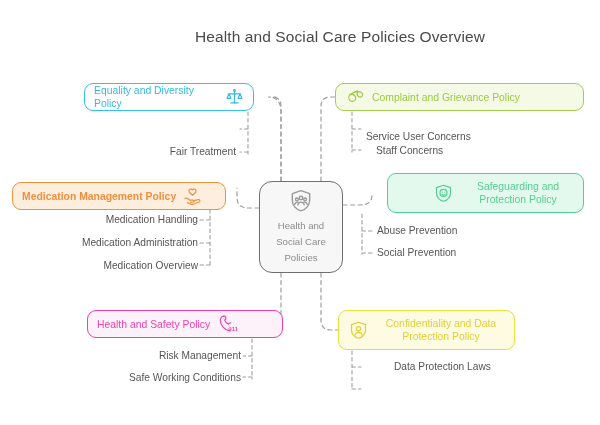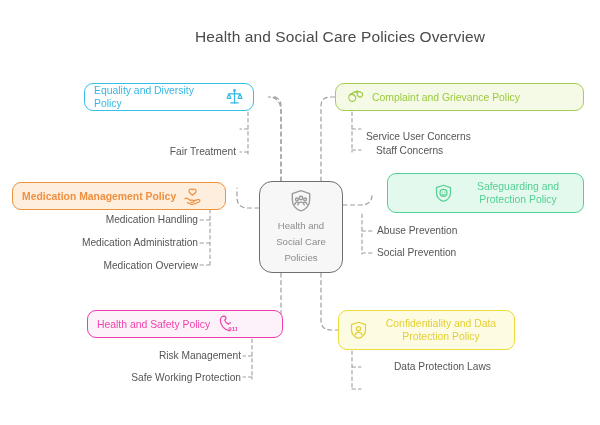--- a/index.html
+++ b/index.html
@@ -224,21 +224,21 @@
     <span class="n-label" style="color:#ef43ae;">Health and Safety Policy</span>
     <span class="n-icon">
       <svg width="20" height="20" viewBox="0 0 24 24" fill="none" stroke="#ef43ae" stroke-width="1.5" stroke-linecap="round" stroke-linejoin="round">
         <path d="M8.4 2.6 C6 2.6 4 4.8 4 7.6 C4 13.8 9.6 19.6 15.4 20.2"></path>
         <path d="M8.4 2.6 c1.3 0 2.3 1 2.3 2.4 c0 1.2 -0.7 2 -1.5 2.4 c0.7 2.2 2.4 4 4.5 4.8 c0.4 -0.9 1.2 -1.6 2.4 -1.6"></path>
         <text x="13.6" y="20.8" font-family="Liberation Sans, sans-serif" font-size="7.4" font-weight="bold" fill="#ef43ae" stroke="none">911</text>
       </svg>
     </span>
   </div>
   <div class="sub right-align" style="left:241px; top:349px;">Risk Management</div>
-  <div class="sub right-align" style="left:241px; top:371px;">Safe Working Protection</div>
+  <div class="sub right-align" style="left:241px; top:371px;">Safe Working Conditions</div>
 
   <div class="node icon-left" id="node-confidential" style="border-color:#ecdc3c;background:#fdfbe2;">
     <span class="n-icon">
       <svg width="21" height="21" viewBox="0 0 24 24" fill="none" stroke="#e3cf35" stroke-width="1.4" stroke-linecap="round" stroke-linejoin="round">
         <path d="M12 2.6 L20 5.3 V11 c0 4.6 -3.3 8.4 -8 9.9 C7.3 19.4 4 15.6 4 11 V5.3 Z"></path>
         <circle cx="12" cy="10" r="2.4"></circle>
         <path d="M7.9 17.4 c0.5 -2.2 2.1 -3.3 4.1 -3.3 s3.6 1.1 4.1 3.3"></path>
       </svg>
     </span>
     <span class="n-label" style="color:#e3cf35; text-align:center; flex:1;">Confidentiality and Data Protection Policy</span>

